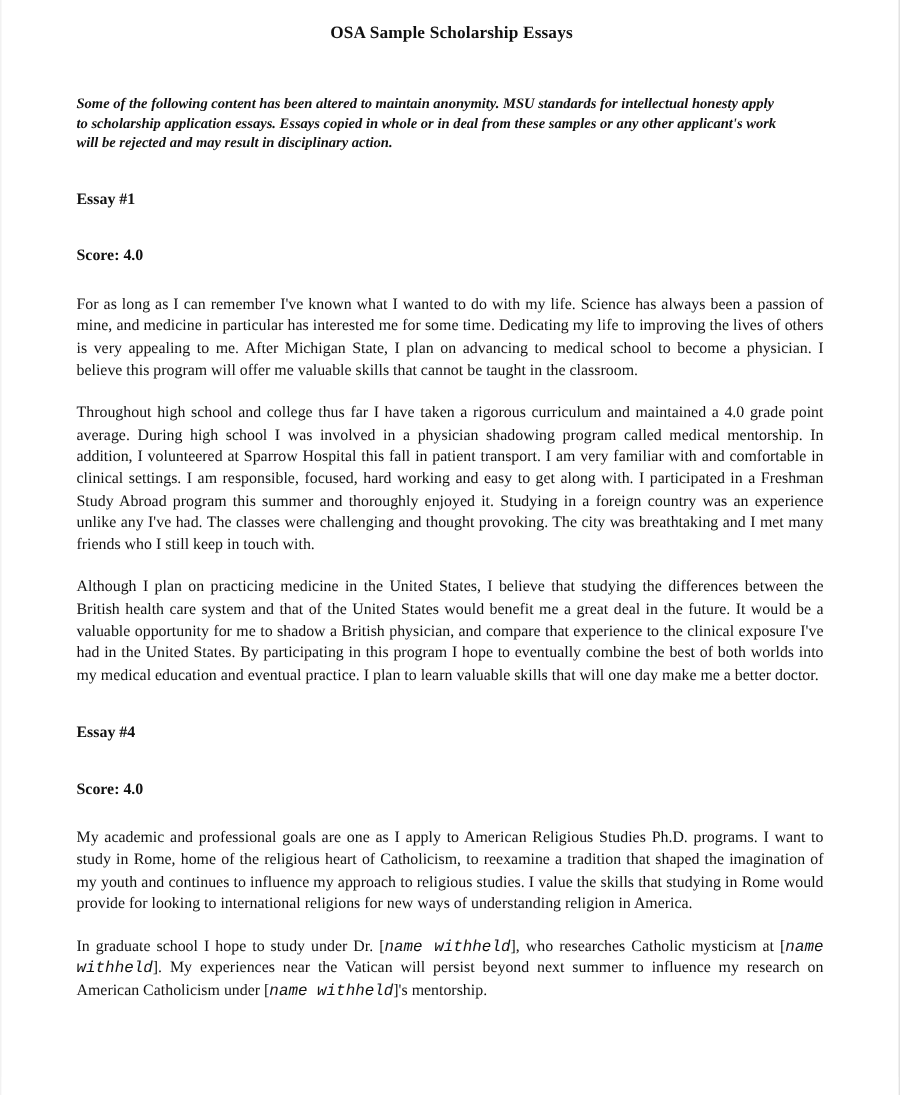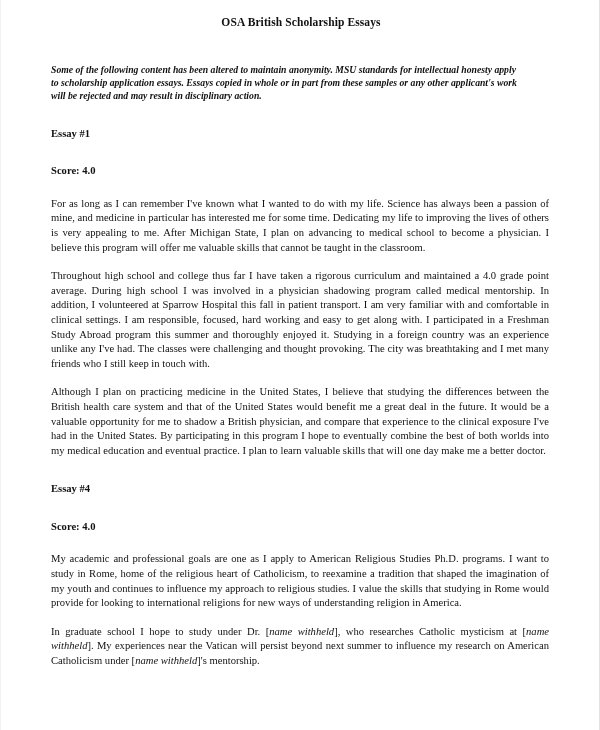--- a/index.html
+++ b/index.html
@@ -63,39 +63,40 @@
     padding-top: 14px;
     width: 498px;
     -webkit-hyphens: none;
     hyphens: none;
   }
   p.body-para.first-para {
     padding-top: 19px;
   }
   .withheld {
     font-style: italic;
+    font-family: Liberation Mono, monospace;
   }
   .clip-bottom {
     position: absolute;
     left: 0;
     right: 0;
     bottom: 0;
     height: 12px;
     background: #ffffff;
   }
 </style>
 </head>
 <body>
 
 <div class="page">
   <div class="page-inner">
 
-    <div class="doc-title">OSA British Scholarship Essays</div>
+    <div class="doc-title">OSA Sample Scholarship Essays</div>
 
-    <div class="disclaimer">Some of the following content has been altered to maintain anonymity. MSU standards for intellectual honesty apply to scholarship application essays. Essays copied in whole or in part from these samples or any other applicant's work will be rejected and may result in disciplinary action.</div>
+    <div class="disclaimer">Some of the following content has been altered to maintain anonymity. MSU standards for intellectual honesty apply to scholarship application essays. Essays copied in whole or in deal from these samples or any other applicant's work will be rejected and may result in disciplinary action.</div>
 
     <div class="essay-heading">
       <div>Essay #1</div>
       <div>Score: 4.0</div>
     </div>
 
     <p class="body-para first-para">For as long as I can remember I've known what I wanted to do with my life. Science has always been a passion of mine, and medicine in particular has interested me for some time. Dedicating my life to improving the lives of others is very appealing to me. After Michigan State, I plan on advancing to medical school to become a physician. I believe this program will offer me valuable skills that cannot be taught in the classroom.</p>
 
     <p class="body-para">Throughout high school and college thus far I have taken a rigorous curriculum and maintained a 4.0 grade point average. During high school I was involved in a physician shadowing program called medical mentorship. In addition, I volunteered at Sparrow Hospital this fall in patient transport. I am very familiar with and comfortable in clinical settings. I am responsible, focused, hard working and easy to get along with. I participated in a Freshman Study Abroad program this summer and thoroughly enjoyed it. Studying in a foreign country was an experience unlike any I've had. The classes were challenging and thought provoking. The city was breathtaking and I met many friends who I still keep in touch with.</p>
 

